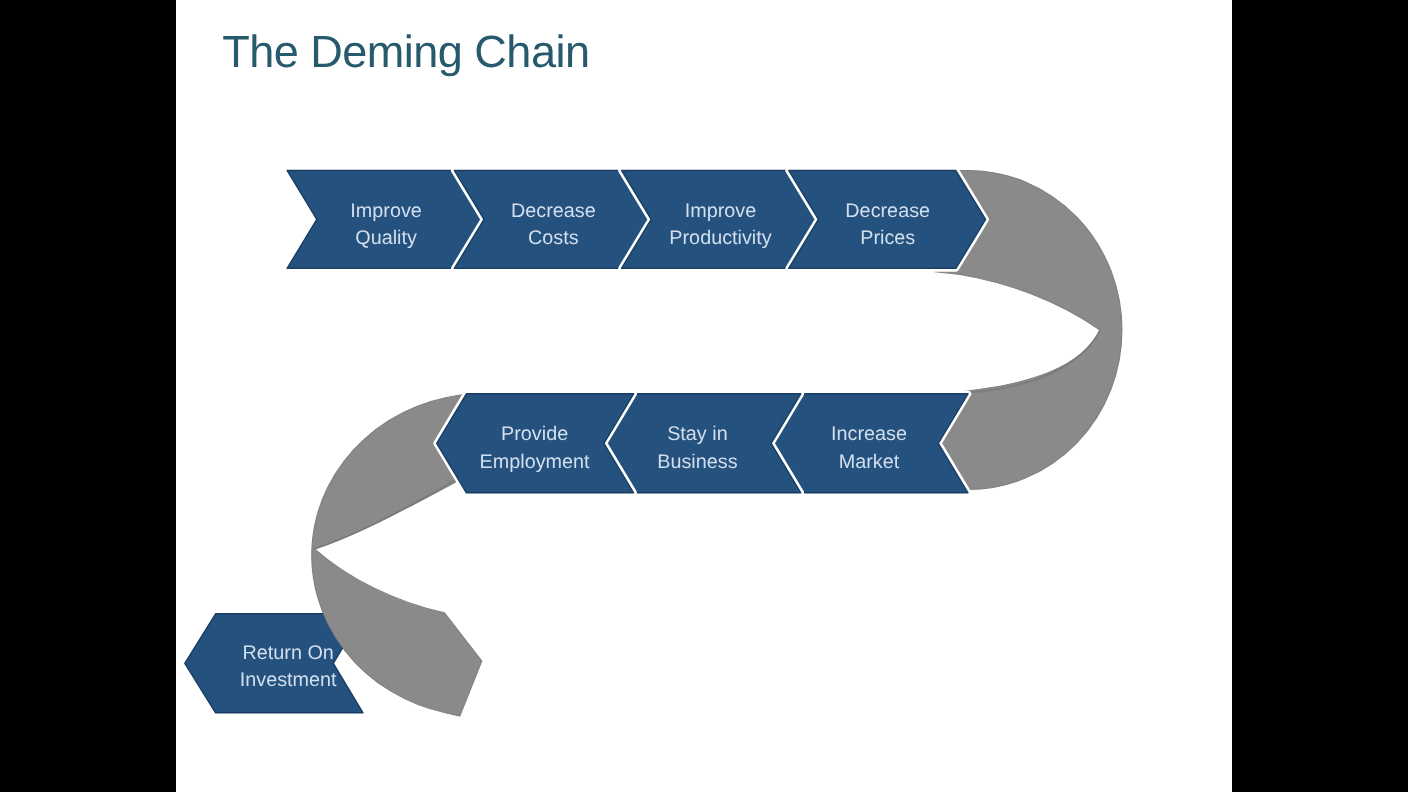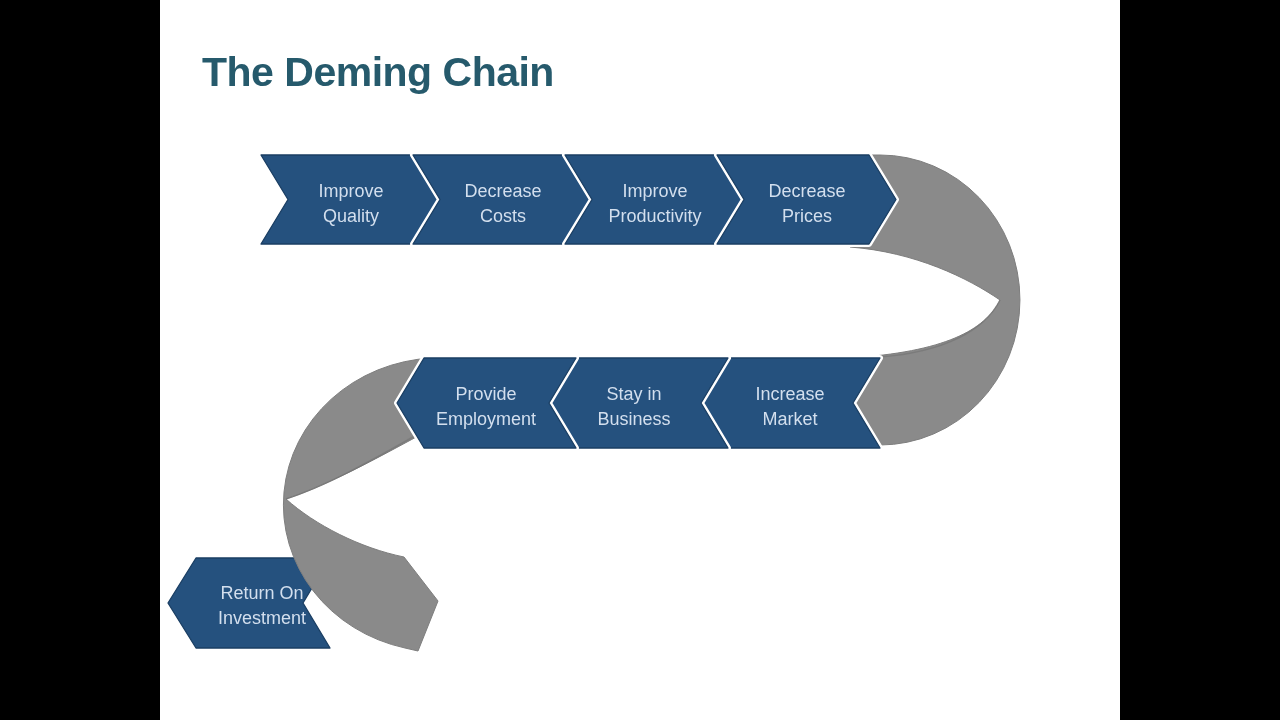--- a/index.html
+++ b/index.html
@@ -2,22 +2,22 @@
 <html><head>
 <meta charset="utf-8">
 <style>
   html,body{margin:0;padding:0;background:#000;}
   .frame{position:relative;width:1280px;height:720px;background:#000;overflow:hidden;
          font-family:"Liberation Sans",sans-serif;}
   .slide{position:absolute;left:160px;top:0;width:960px;height:720px;background:#fff;}
   .pillar{position:absolute;top:0;height:720px;background:#000;}
   .pillar.left{left:0;width:160px;}
   .pillar.right{left:1120px;width:160px;}
-  .title{position:absolute;left:202px;top:24px;font-size:41px;font-weight:700;
-         color:#265A6C;letter-spacing:-0.5px;white-space:nowrap;margin-top:25px;}
+  .title{position:absolute;left:202px;top:24px;font-size:41px;font-weight:400;
+         color:#265A6C;letter-spacing:-0.5px;white-space:nowrap;}
   svg.diagram{position:absolute;left:0;top:0;width:1280px;height:720px;}
   .chev{stroke:#ffffff;stroke-width:6;paint-order:stroke;stroke-linejoin:round;}
   .chev-edge{fill:none;stroke:#1A3E63;stroke-width:1.3;stroke-linejoin:round;}
   .ribbon{stroke:#7E7E7E;stroke-width:1;}
   .crease{fill:none;stroke:#6F6F6F;stroke-width:1.5;opacity:.55;}
   .lbl{font-family:"Liberation Sans",sans-serif;font-size:18px;text-anchor:middle;}
 </style>
 </head>
 <body>
 

